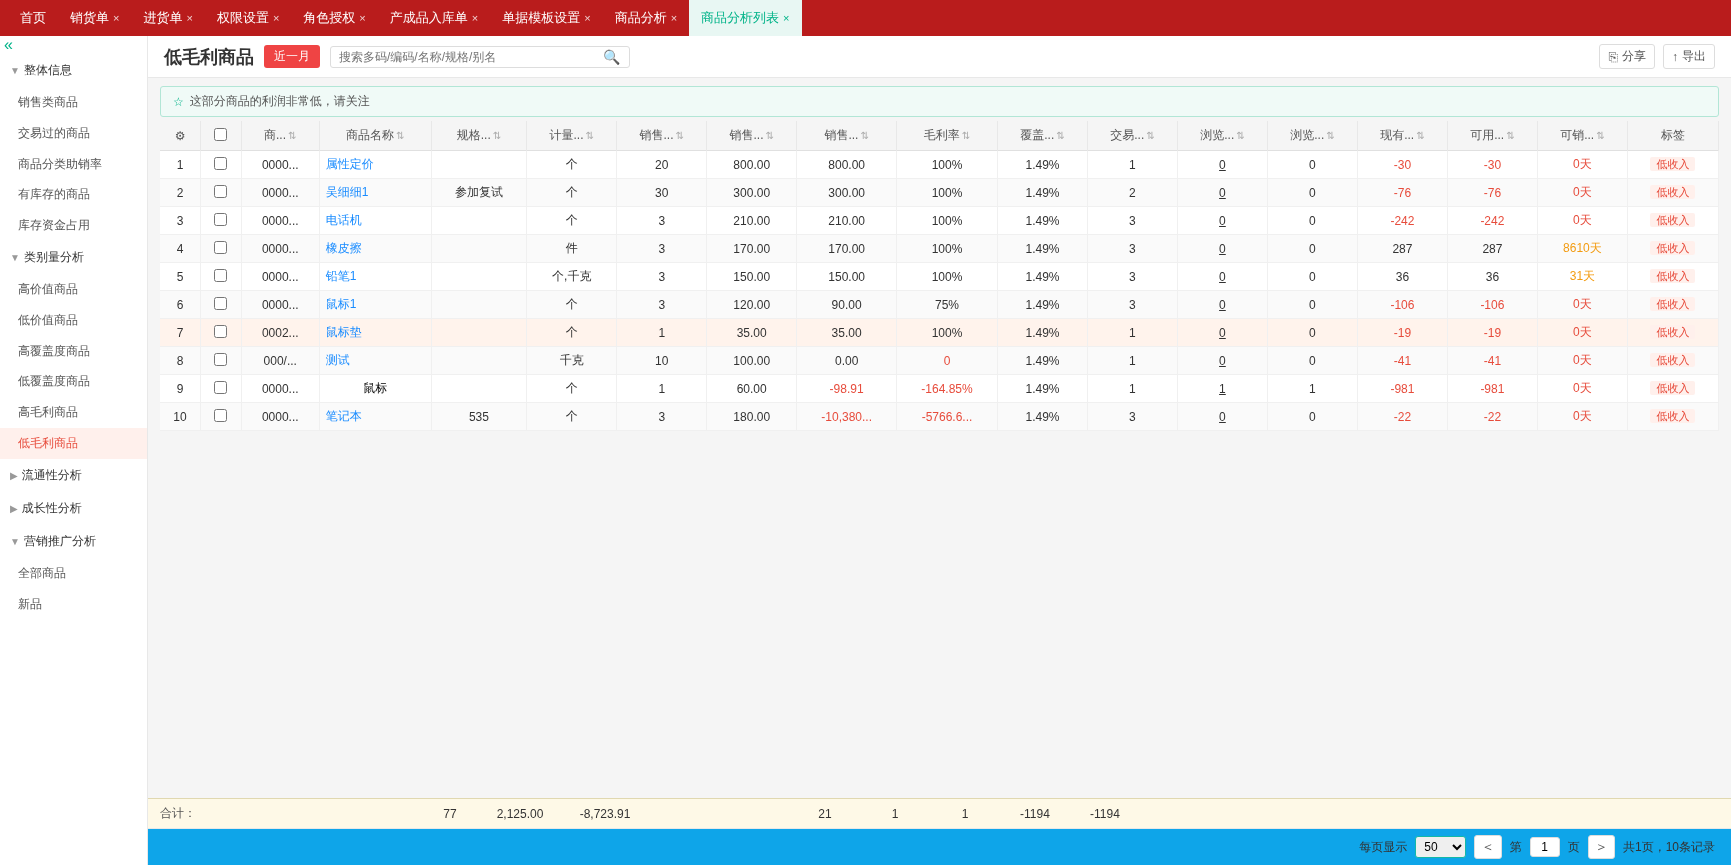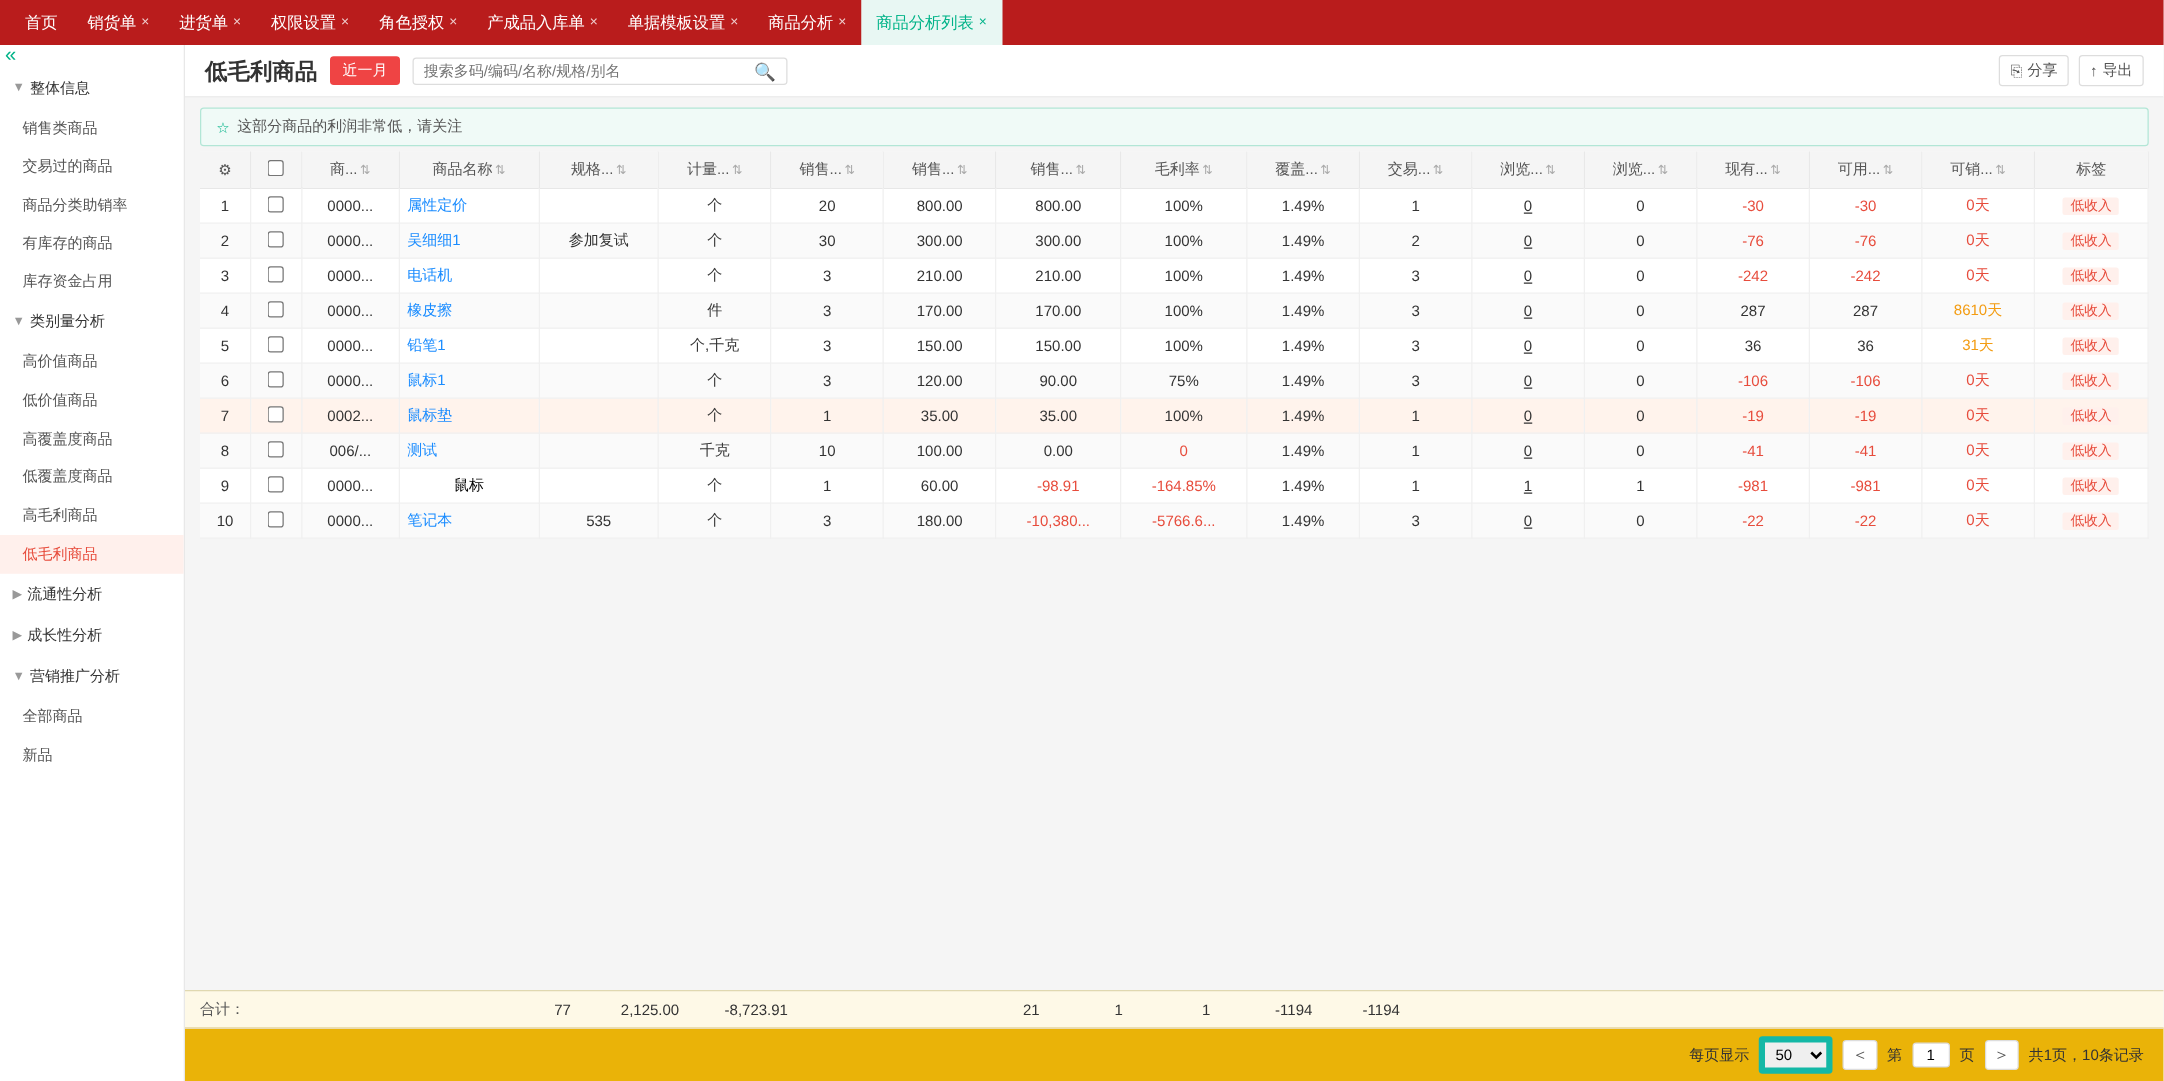--- a/index.html
+++ b/index.html
@@ -209,31 +209,31 @@
       display: flex;
       flex: 1;
     }
     .summary-cell {
       text-align: center;
       padding: 0 6px;
     }
 
     
     .pagination-bar {
-      background: #eab308;
+      background: #0ea5e9;
       border-top: 1px solid #e8e8e8;
       padding: 6px 16px;
       display: flex;
       align-items: center;
       justify-content: flex-end;
       gap: 8px;
       font-size: 12px;
     }
     .page-size-select {
-      border: 5px solid #14b8a6;
+      border: 1px solid #14b8a6;
       border-radius: 3px;
       padding: 2px 4px;
       font-size: 12px;
     }
     .page-nav-btn {
       border: 1px solid #ddd;
       background: #fff;
       padding: 2px 6px;
       cursor: pointer;
       border-radius: 3px;
@@ -527,21 +527,21 @@
     <td class="link-underline">0</td>
     <td>0</td>
     <td class="text-red">-19</td>
     <td class="text-red">-19</td>
     <td class="text-red">0天</td>
     <td><span class="tag-low-income">低收入</span></td>
   </tr>
             <tr>
     <td>8</td>
     <td><input type="checkbox" style=""></td>
-    <td>006/...</td>
+    <td>000/...</td>
     <td style="text-align:left; color:#1a8cff; cursor:pointer;">测试</td>
     <td></td>
     <td>千克</td>
     <td>10</td>
     <td>100.00</td>
     <td class="">0.00</td>
     <td class="text-red">0</td>
     <td>1.49%</td>
     <td>1</td>
     <td class="link-underline">0</td>

